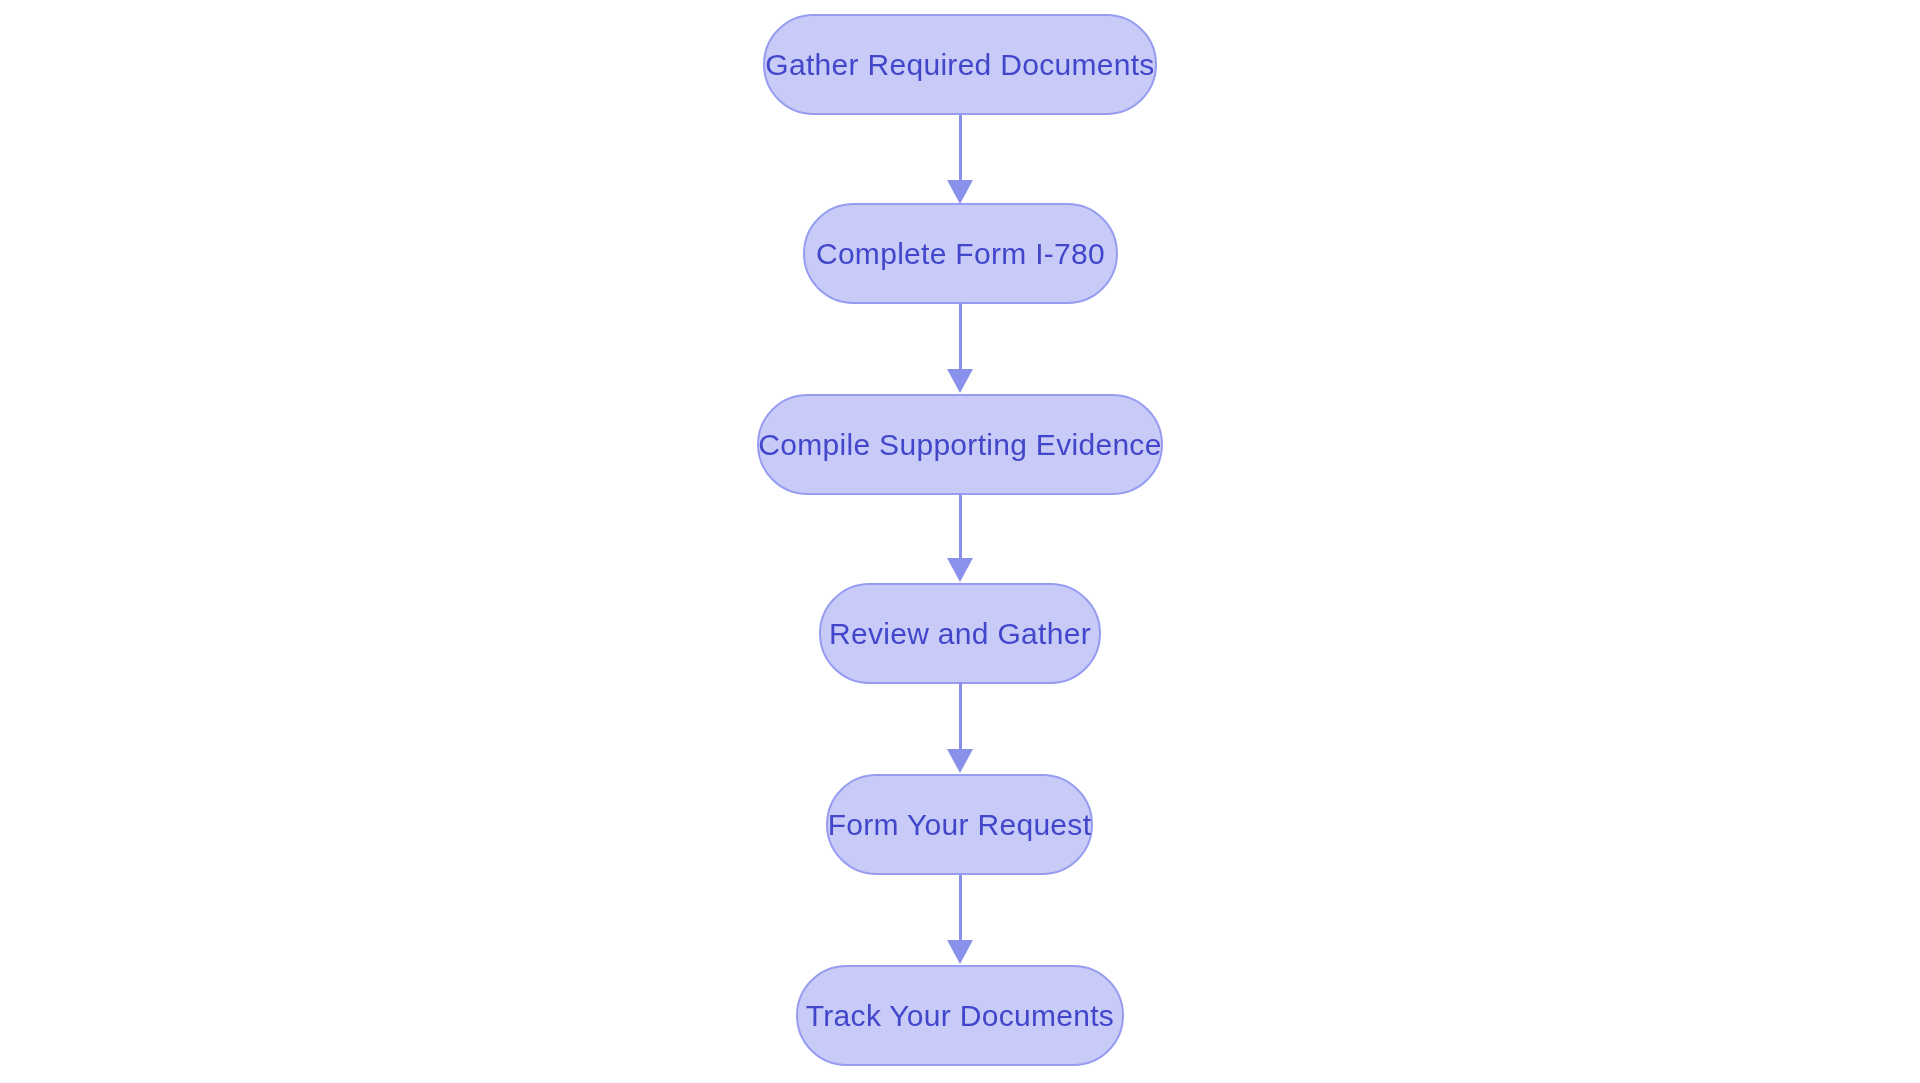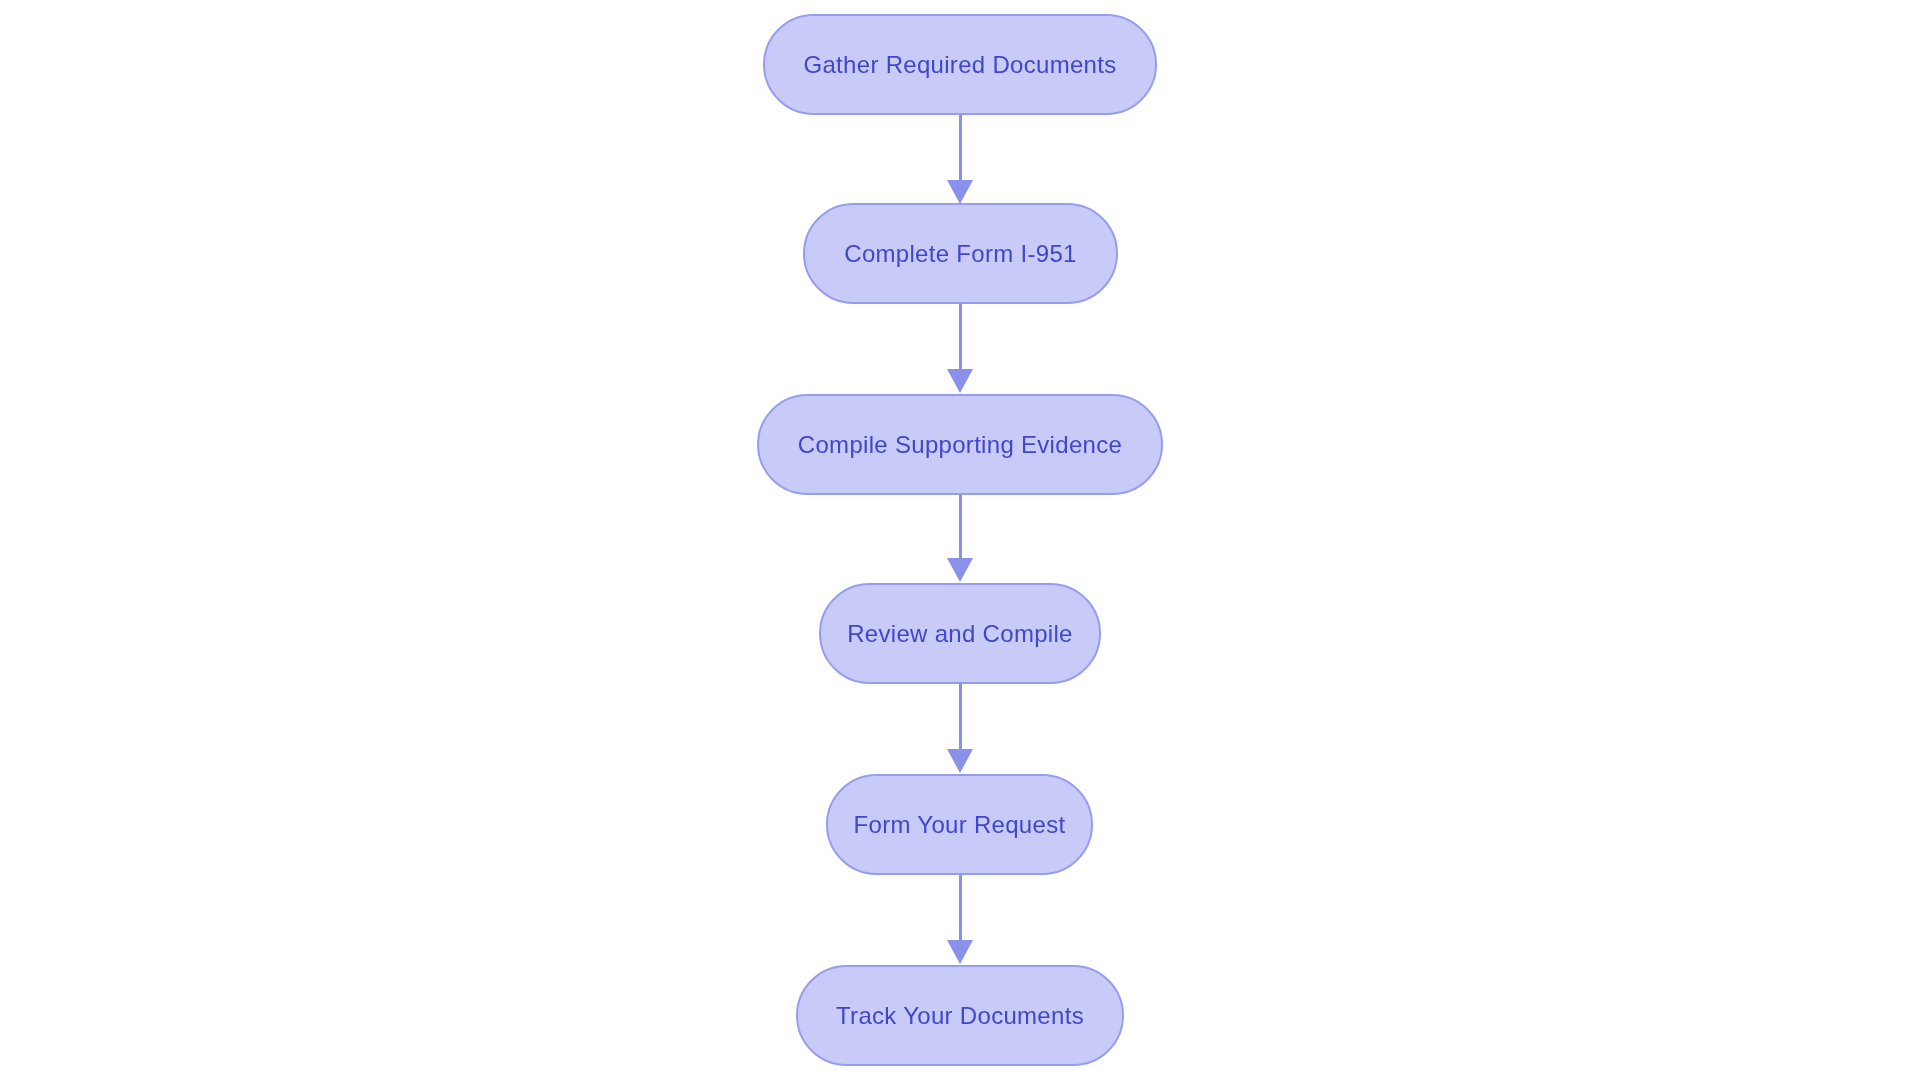--- a/index.html
+++ b/index.html
@@ -21,21 +21,21 @@
     box-sizing: border-box;
     display: flex;
     align-items: center;
     justify-content: center;
     background: var(--node-fill, #c8cbf8);
     border: 2px solid var(--node-border, #969df0);
     border-radius: 51px;
   }
   .node-label {
     color: var(--node-text, #4146cb);
-    font-size: 24px;
+    font-size: 30px;
     letter-spacing: 0.3px;
     white-space: nowrap;
   }
   .n1 { left: 763px; top: 14px;  width: 394px; }
   .n2 { left: 803px; top: 203px; width: 315px; }
   .n3 { left: 757px; top: 394px; width: 406px; }
   .n4 { left: 819px; top: 583px; width: 282px; }
   .n5 { left: 826px; top: 774px; width: 267px; }
   .n6 { left: 796px; top: 965px; width: 328px; }
 
@@ -69,37 +69,37 @@
 
   <div class="node n1">
     <span class="node-label">Gather Required Documents</span>
   </div>
 
   <div class="edge e1">
     <span class="arrowhead"></span>
   </div>
 
   <div class="node n2">
-    <span class="node-label">Complete Form I-951</span>
+    <span class="node-label">Complete Form I-780</span>
   </div>
 
   <div class="edge e2">
     <span class="arrowhead"></span>
   </div>
 
   <div class="node n3">
     <span class="node-label">Compile Supporting Evidence</span>
   </div>
 
   <div class="edge e3">
     <span class="arrowhead"></span>
   </div>
 
   <div class="node n4">
-    <span class="node-label">Review and Compile</span>
+    <span class="node-label">Review and Gather</span>
   </div>
 
   <div class="edge e4">
     <span class="arrowhead"></span>
   </div>
 
   <div class="node n5">
     <span class="node-label">Form Your Request</span>
   </div>
 

